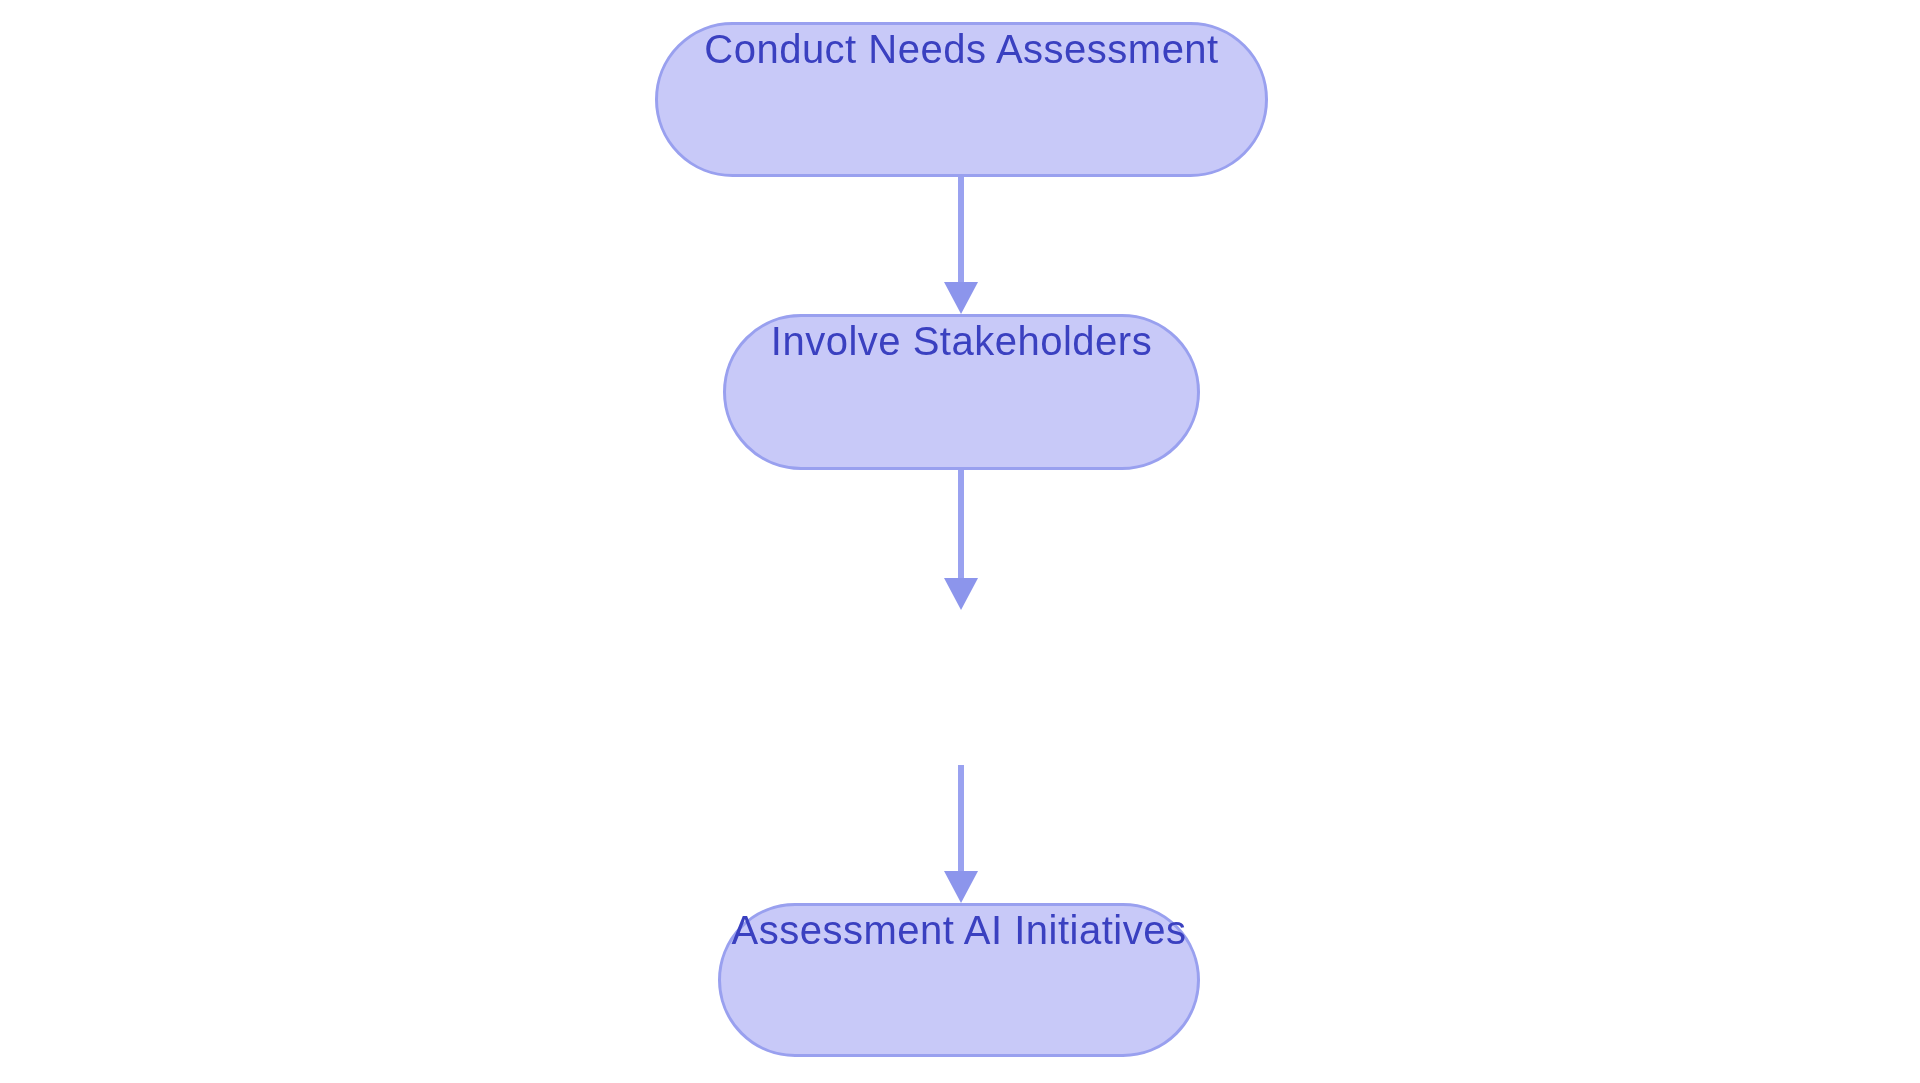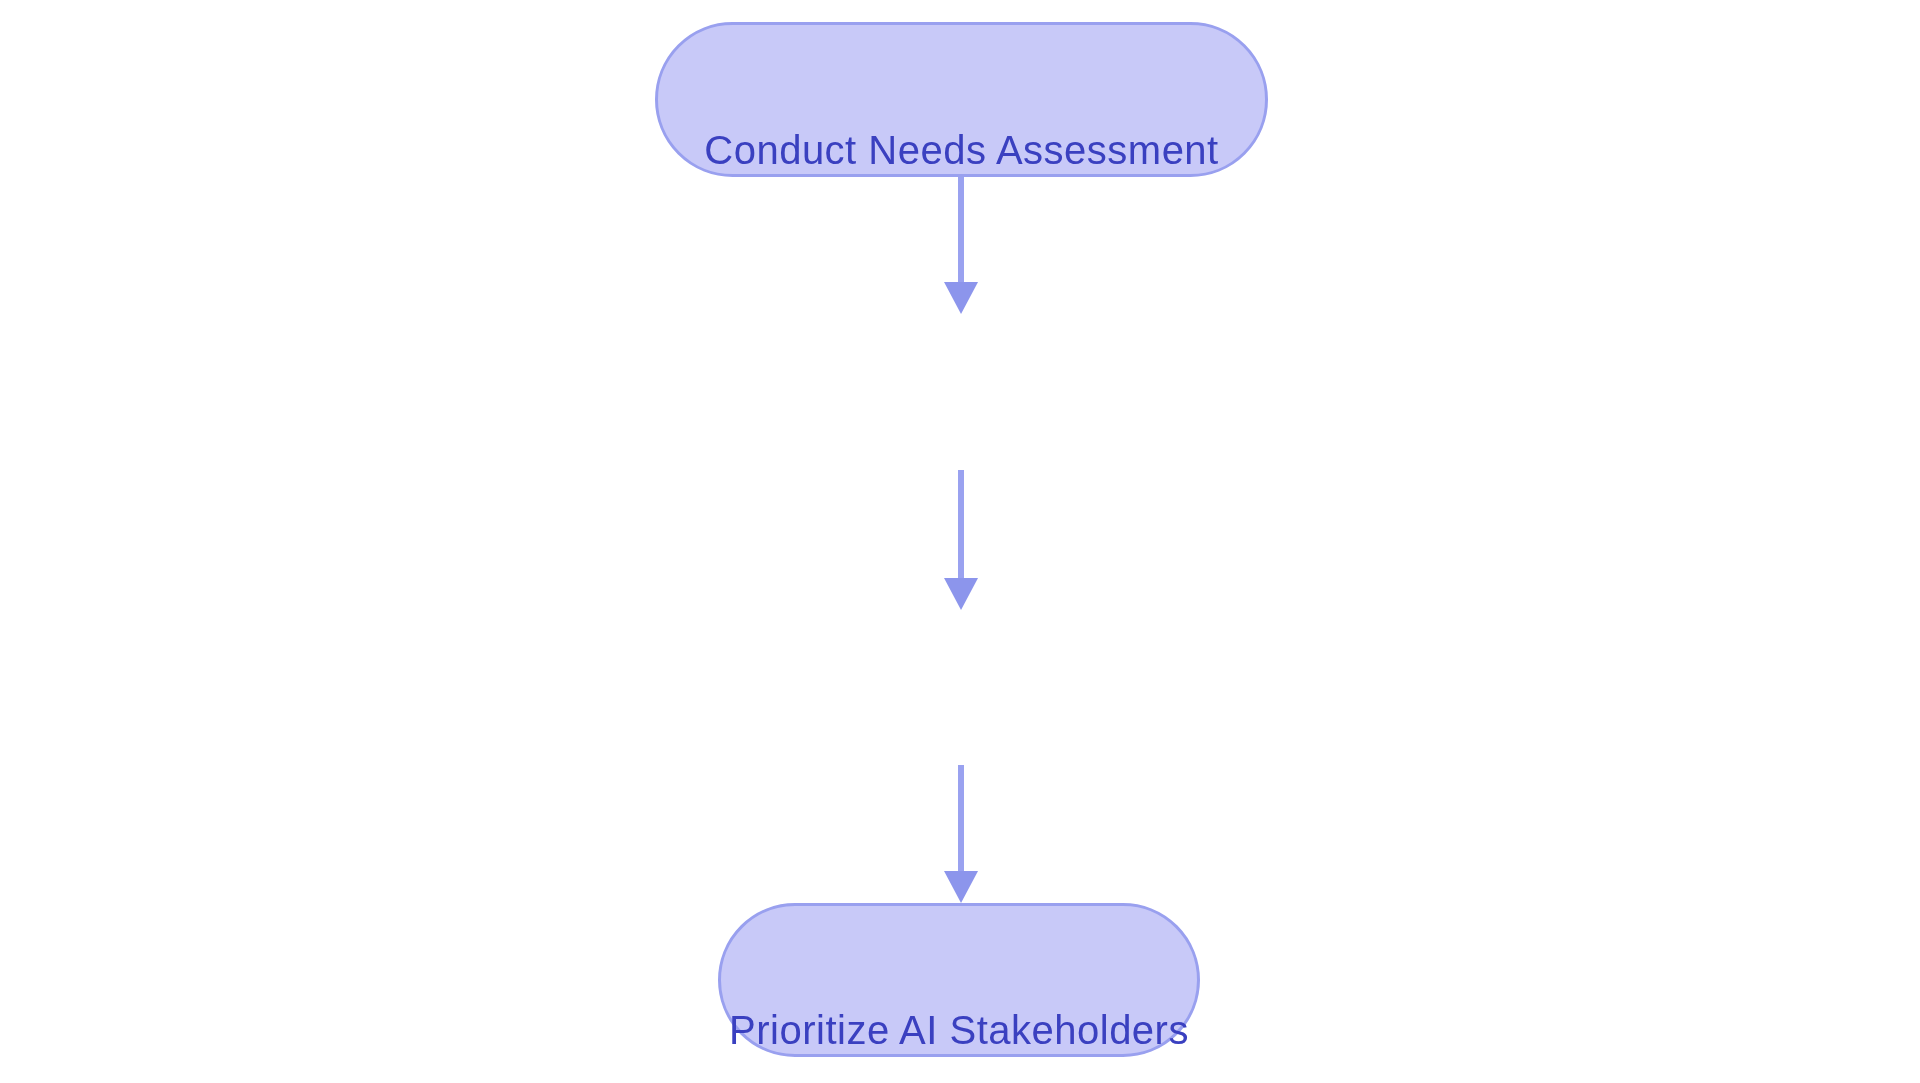--- a/index.html
+++ b/index.html
@@ -15,21 +15,21 @@
     font-family: "Liberation Sans", sans-serif;
     overflow: hidden;
   }
   .node {
     position: absolute;
     box-sizing: border-box;
     background: var(--node-fill, #c8c9f8);
     border: 3px solid var(--node-border, #99a0ef);
     border-radius: 78px;
     display: flex;
-    align-items: flex-end;
+    align-items: flex-start;
     justify-content: center;
     text-align: center;
   }
   .node-label {
     color: var(--node-text, #3a40c0);
     font-size: 40px;
     line-height: 1.2;
     white-space: nowrap;
     letter-spacing: 0.5px;
   }
@@ -73,29 +73,32 @@
 
   <div class="node node-1">
     <span class="node-label">Conduct Needs Assessment</span>
   </div>
 
   <div class="connector connector-1">
     <div class="connector-line"></div>
     <div class="connector-head"></div>
   </div>
 
+  <div class="node node-2">
+    <span class="node-label">Involve Stakeholders</span>
+  </div>
 
   <div class="connector connector-2">
     <div class="connector-line"></div>
     <div class="connector-head"></div>
   </div>
 
 
   <div class="connector connector-3">
     <div class="connector-line"></div>
     <div class="connector-head"></div>
   </div>
 
   <div class="node node-4">
-    <span class="node-label">Prioritize AI Stakeholders</span>
+    <span class="node-label">Assessment AI Initiatives</span>
   </div>
 
 </div>
 
 </body></html>

